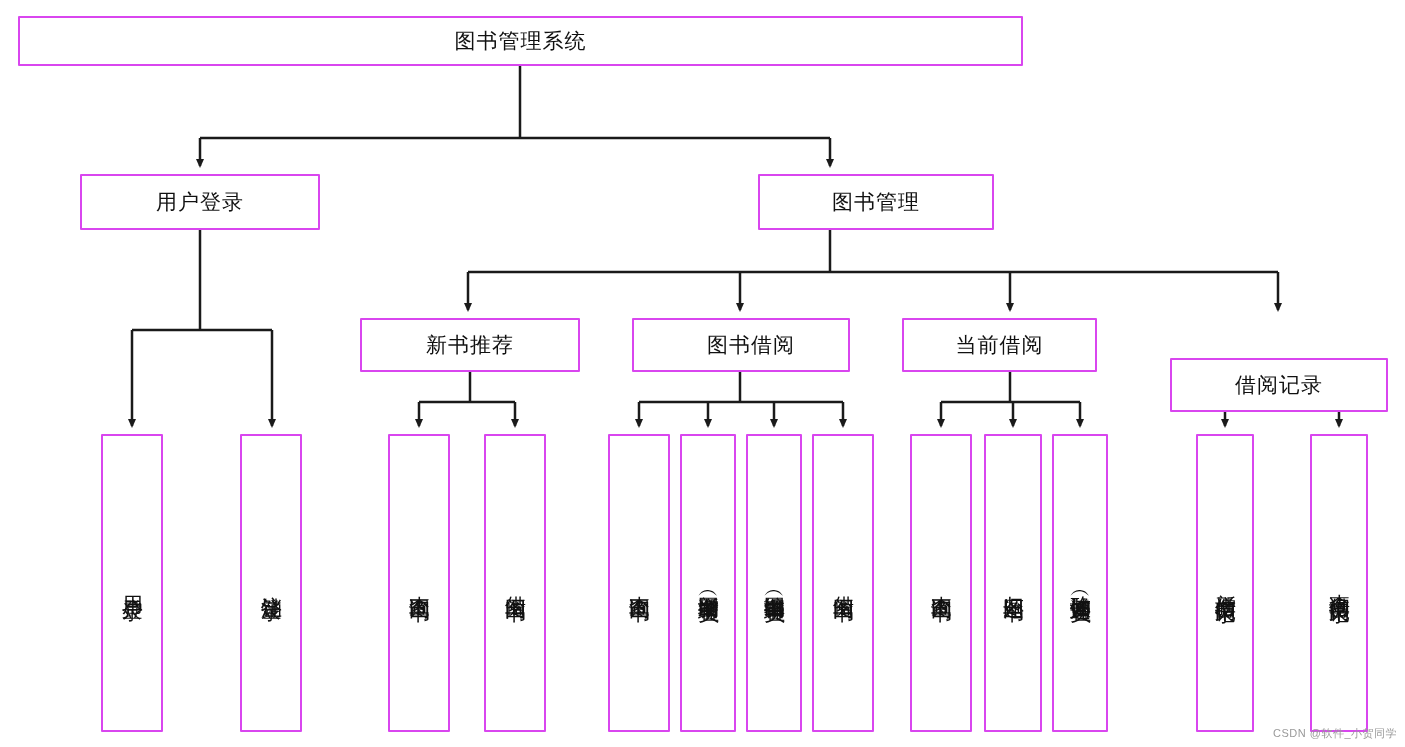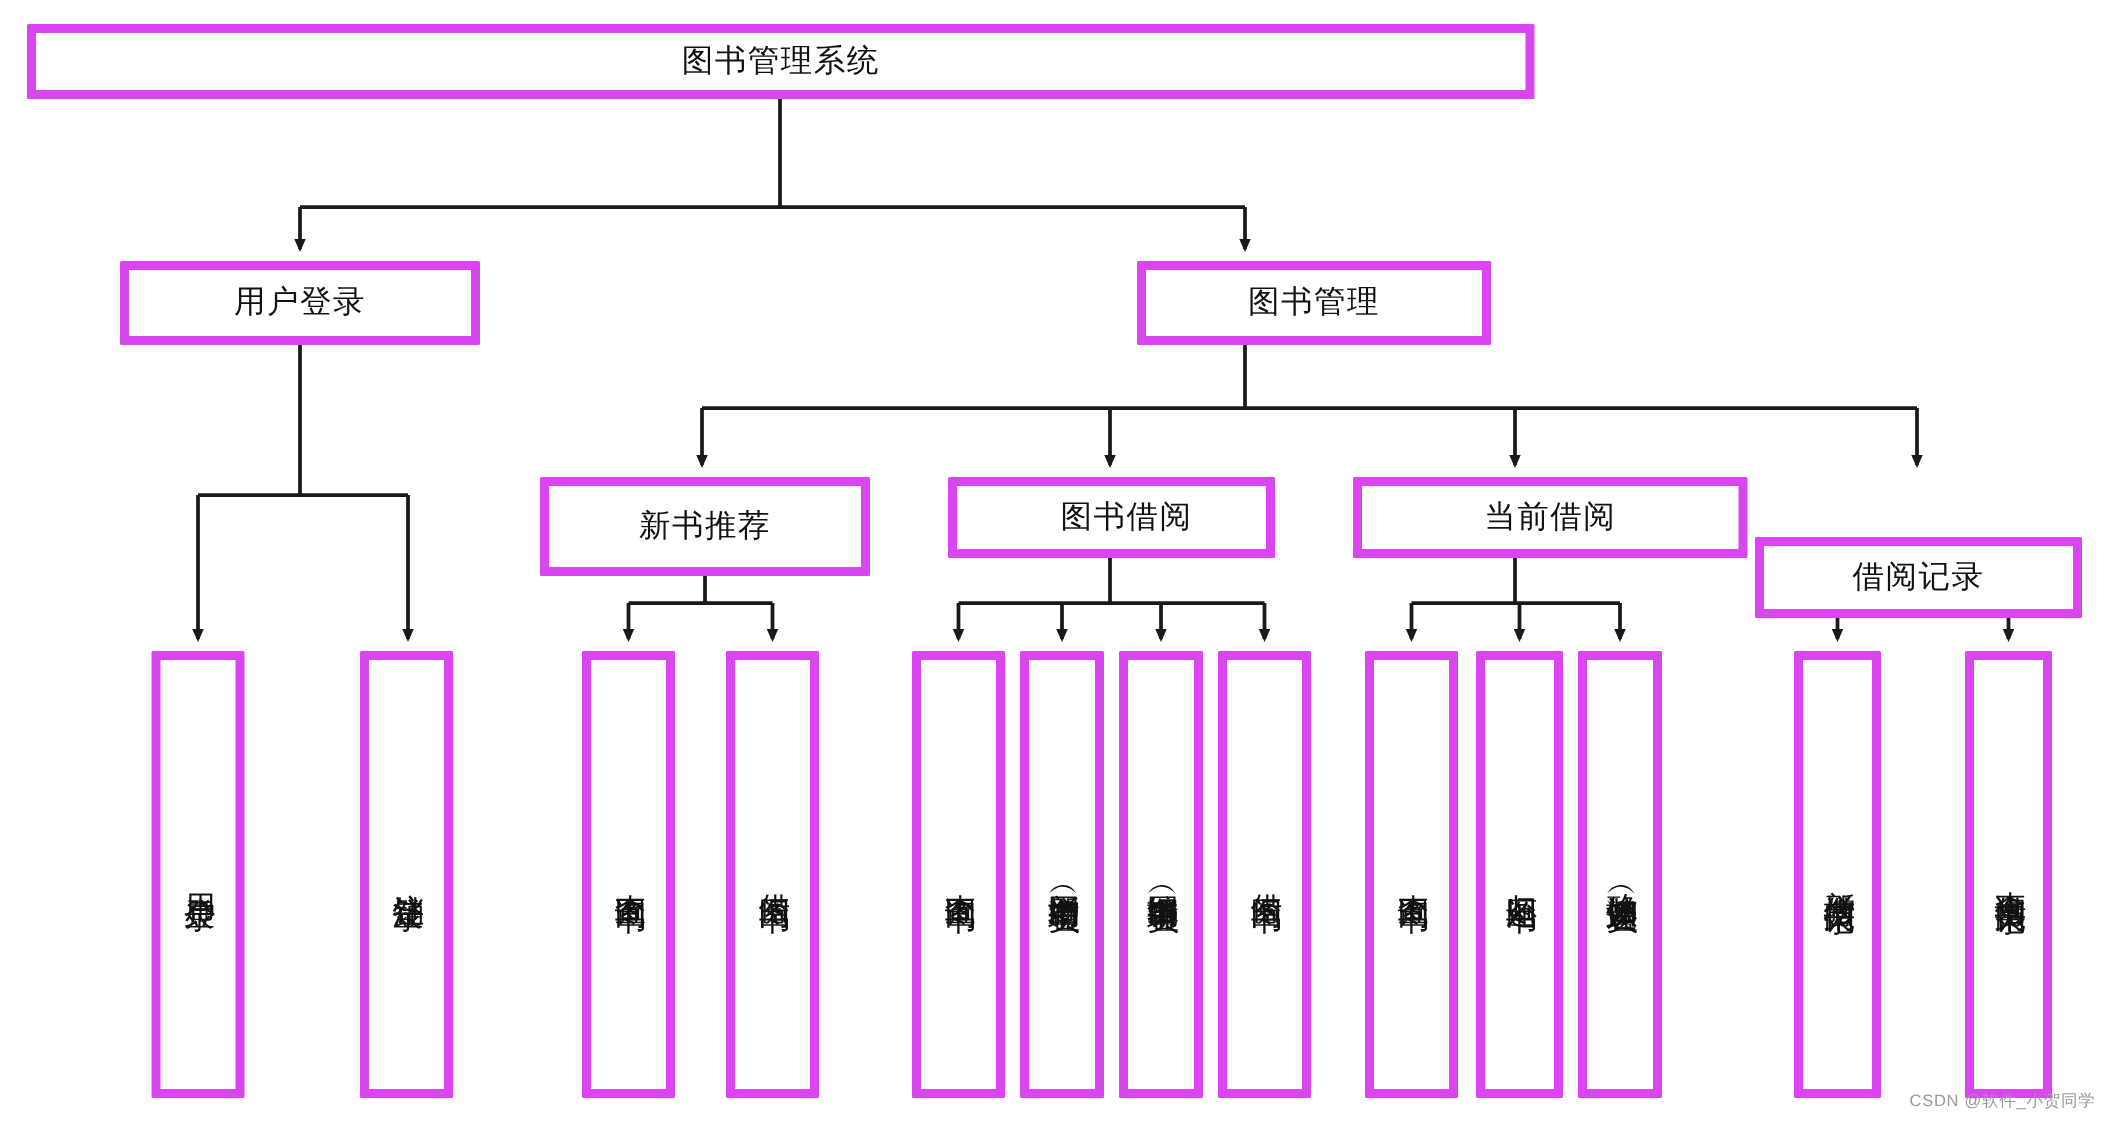--- a/index.html
+++ b/index.html
@@ -21,21 +21,21 @@
     position: absolute;
     left: 0;
     top: 0;
     width: 1405px;
     height: 747px;
     pointer-events: none;
   }
   .node {
     position: absolute;
     box-sizing: border-box;
-    border: 6px solid #d946ef;
+    border: 2px solid #d946ef;
     background: #ffffff;
     display: flex;
     align-items: center;
     justify-content: center;
     color: #111111;
     text-align: center;
     line-height: 1.18;
     border-radius: 1px;
   }
   .node.horiz {
@@ -115,23 +115,23 @@
       <path d="M1225,402 L1225,426" marker-end="url(#arrow)"></path>
       <path d="M1339,402 L1339,426" marker-end="url(#arrow)"></path>
     </g>
   </svg>
 
   <div class="node horiz" style="left:18px; top:16px; width:1005px; height:50px;">图书管理系统</div>
 
   <div class="node horiz" style="left:80px; top:174px; width:240px; height:56px;">用户登录</div>
   <div class="node horiz" style="left:712px; top:174px; width:236px; height:56px;margin-left:46px;">图书管理</div>
 
-  <div class="node horiz" style="left:360px; top:318px; width:220px; height:66px;">新书推荐</div>
+  <div class="node horiz" style="left:360px; top:318px; width:220px; height:54px;">新书推荐</div>
   <div class="node horiz" style="left:632px; top:318px; width:218px; height:54px;padding-left:20px;">图书借阅</div>
-  <div class="node horiz" style="left:902px; top:318px; width:263px; height:54px;">当前借阅</div>
+  <div class="node horiz" style="left:902px; top:318px; width:195px; height:54px;">当前借阅</div>
   <div class="node horiz" style="left:1170px; top:318px; width:218px; height:54px;margin-top:40px;">借阅记录</div>
 
   <div class="node vert" style="left:101px; top:434px; width:62px; height:298px;">用户登录</div>
   <div class="node vert" style="left:240px; top:434px; width:62px; height:298px;">注销登录</div>
 
   <div class="node vert" style="left:388px; top:434px; width:62px; height:298px;">查询图书</div>
   <div class="node vert" style="left:484px; top:434px; width:62px; height:298px;">借阅图书</div>
 
   <div class="node vert" style="left:608px; top:434px; width:62px; height:298px;">查询图书</div>
   <div class="node vert two-col" style="left:680px; top:434px; width:56px; height:298px;">新增图书（管理员）</div>

